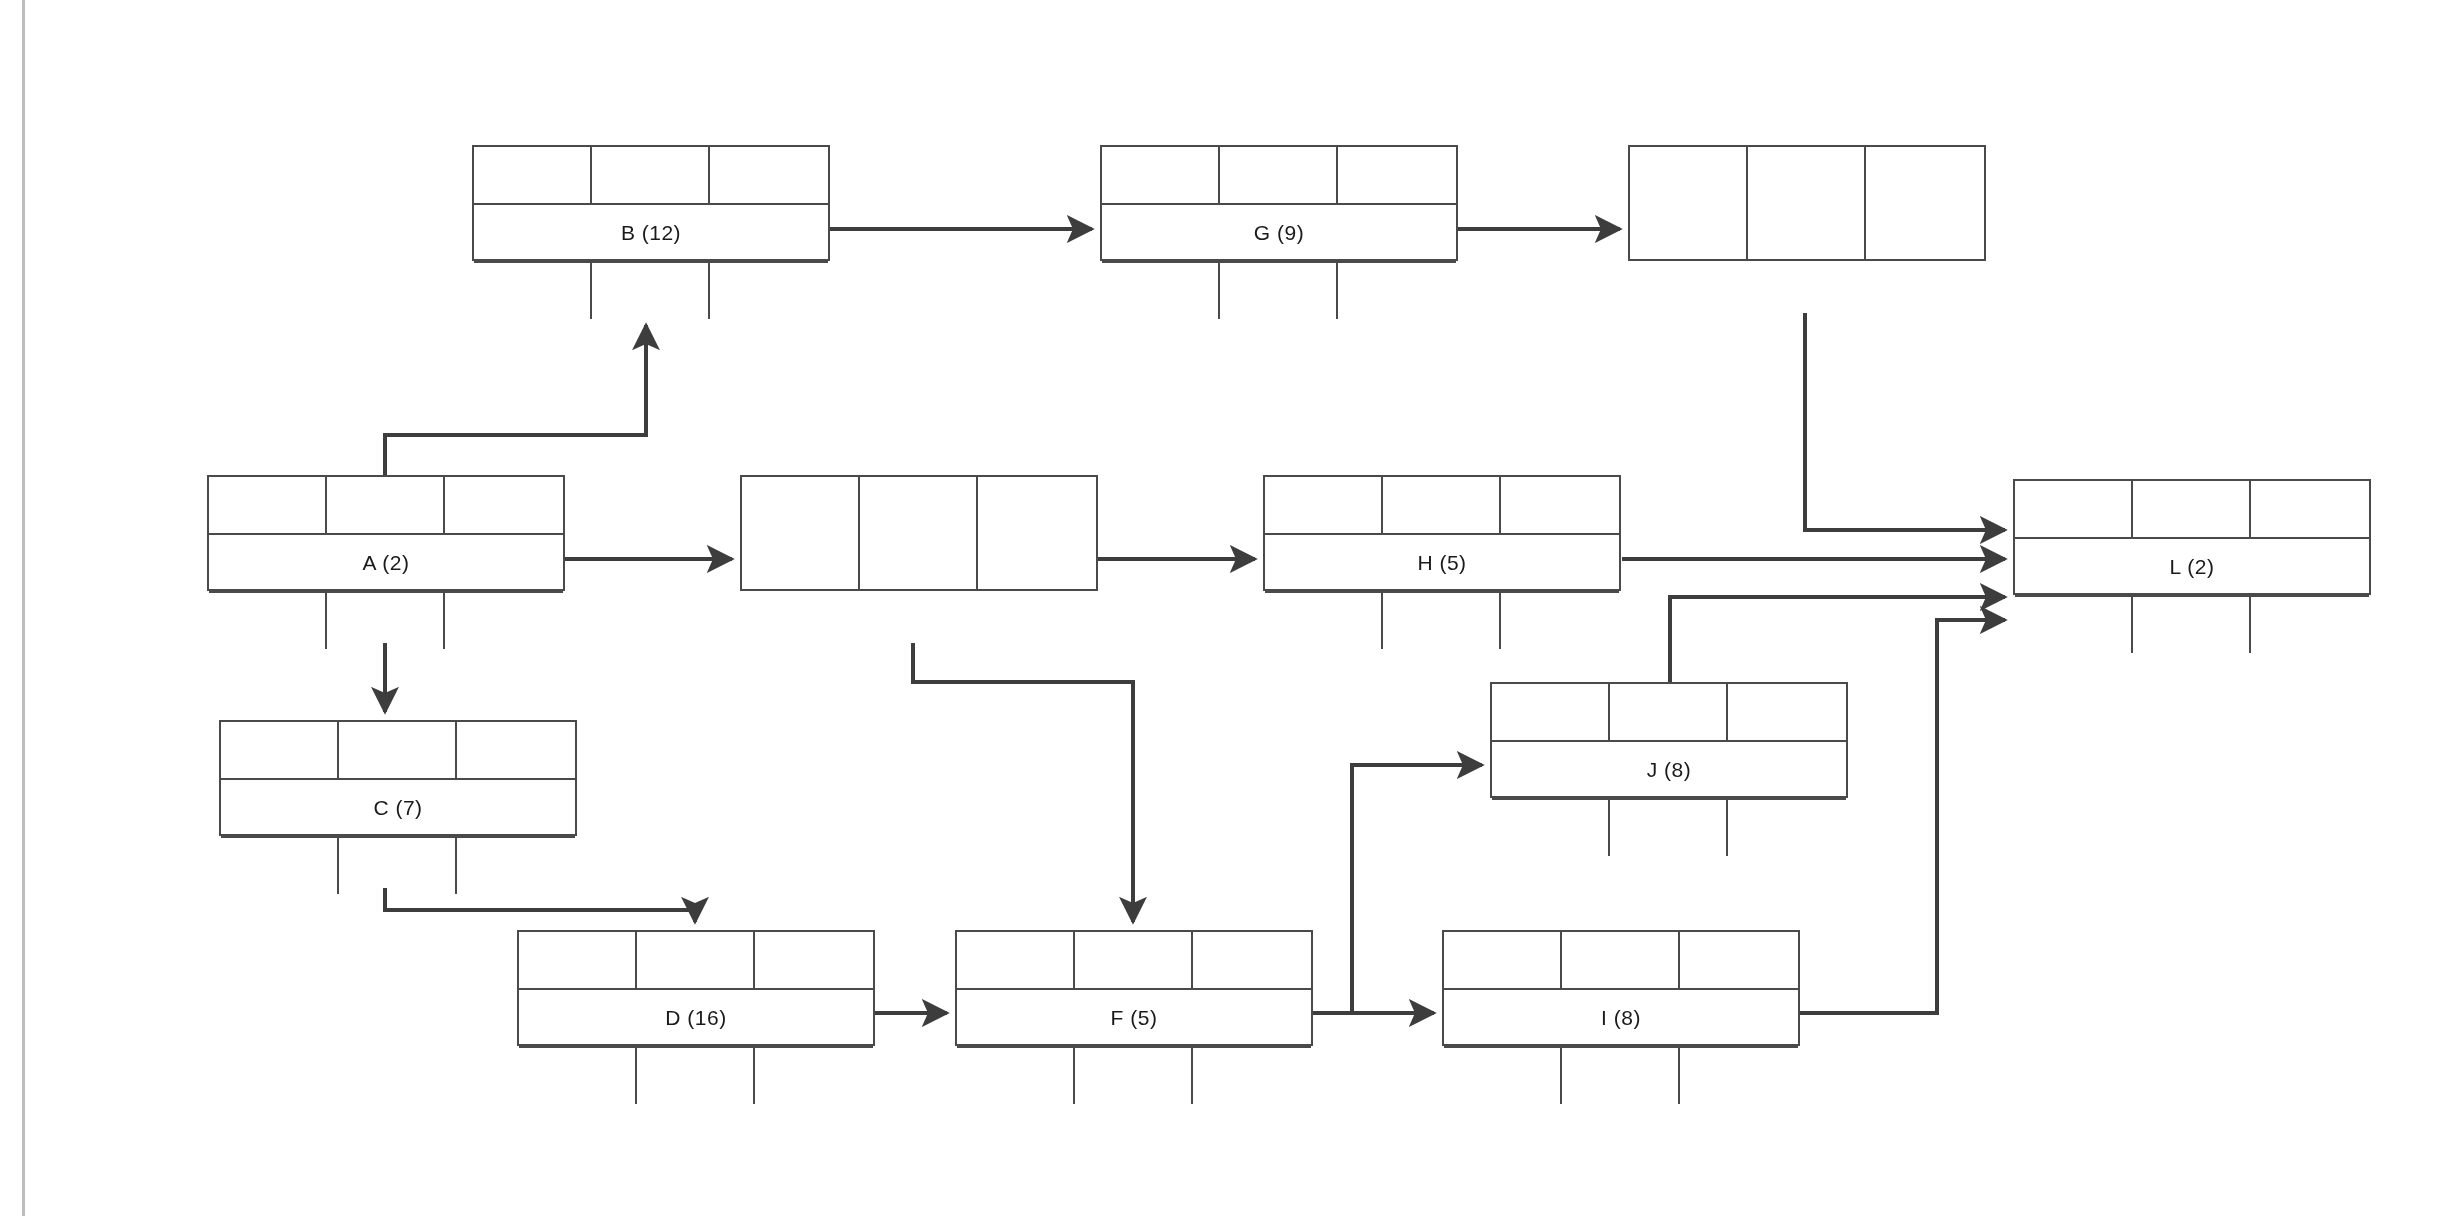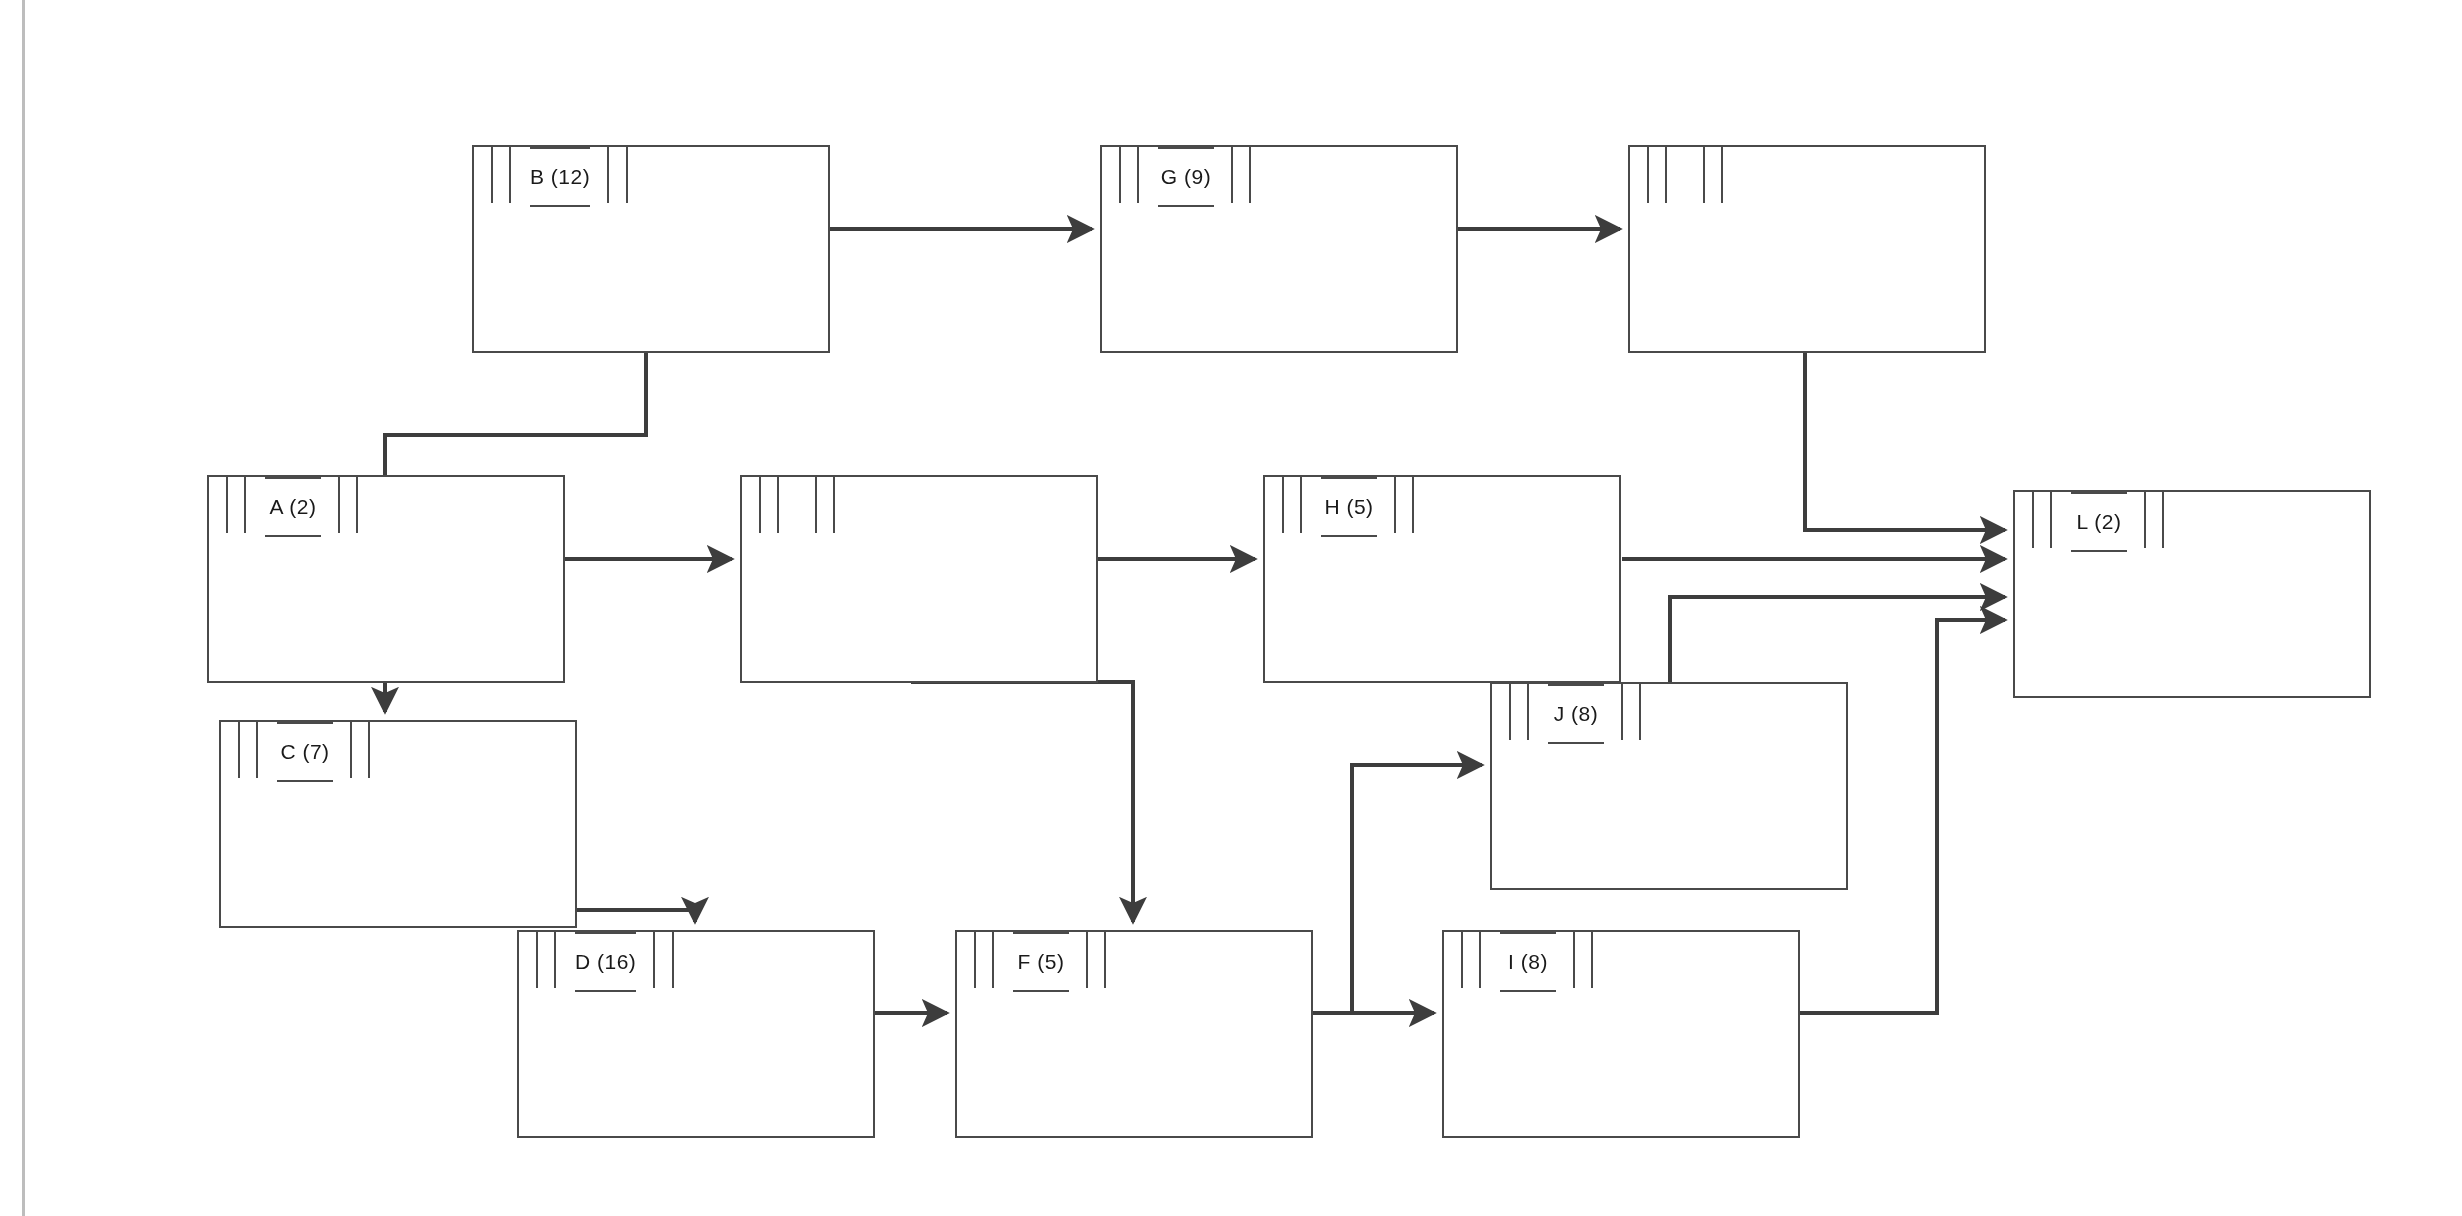--- a/index.html
+++ b/index.html
@@ -34,24 +34,25 @@
     top: 0;
     width: 2462px;
     height: 1216px;
     pointer-events: none;
   }
   
   .node {
     position: absolute;
     box-sizing: border-box;
     width: 358px;
-    height: 208px;
+    height: 116px;
     background: #ffffff;
     border: 2px solid #4a4a4a;
     display: flex;
+    flex-direction: column;
   }
   .node-row {
     display: flex;
     flex: 0 0 56px;
     height: 56px;
   }
   .node-row.mid {
     flex: 0 0 56px;
     border-top: 2px solid #4a4a4a;
     border-bottom: 2px solid #4a4a4a;
@@ -185,21 +186,21 @@
         </div>
         <div class="node-row mid">
           <span class="node-label">H  (5)</span>
         </div>
         <div class="node-row bottom">
           <div class="cell"></div>
           <div class="cell"></div>
           <div class="cell"></div>
         </div>
       </div>
-      <div class="node" style="left: 2013px; top: 490px;">
+      <div class="node" style="left: 2013px; top: 479px;">
         <div class="node-row top">
           <div class="cell"></div>
           <div class="cell"></div>
           <div class="cell"></div>
         </div>
         <div class="node-row mid">
           <span class="node-label">L  (2)</span>
         </div>
         <div class="node-row bottom">
           <div class="cell"></div>

